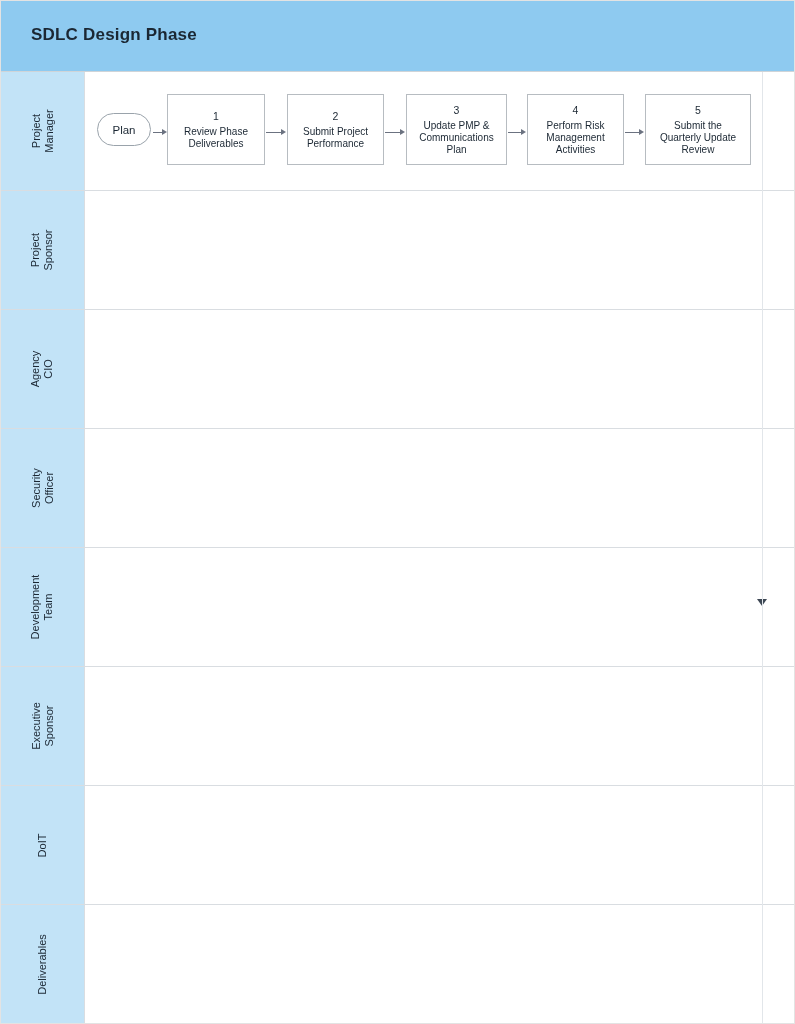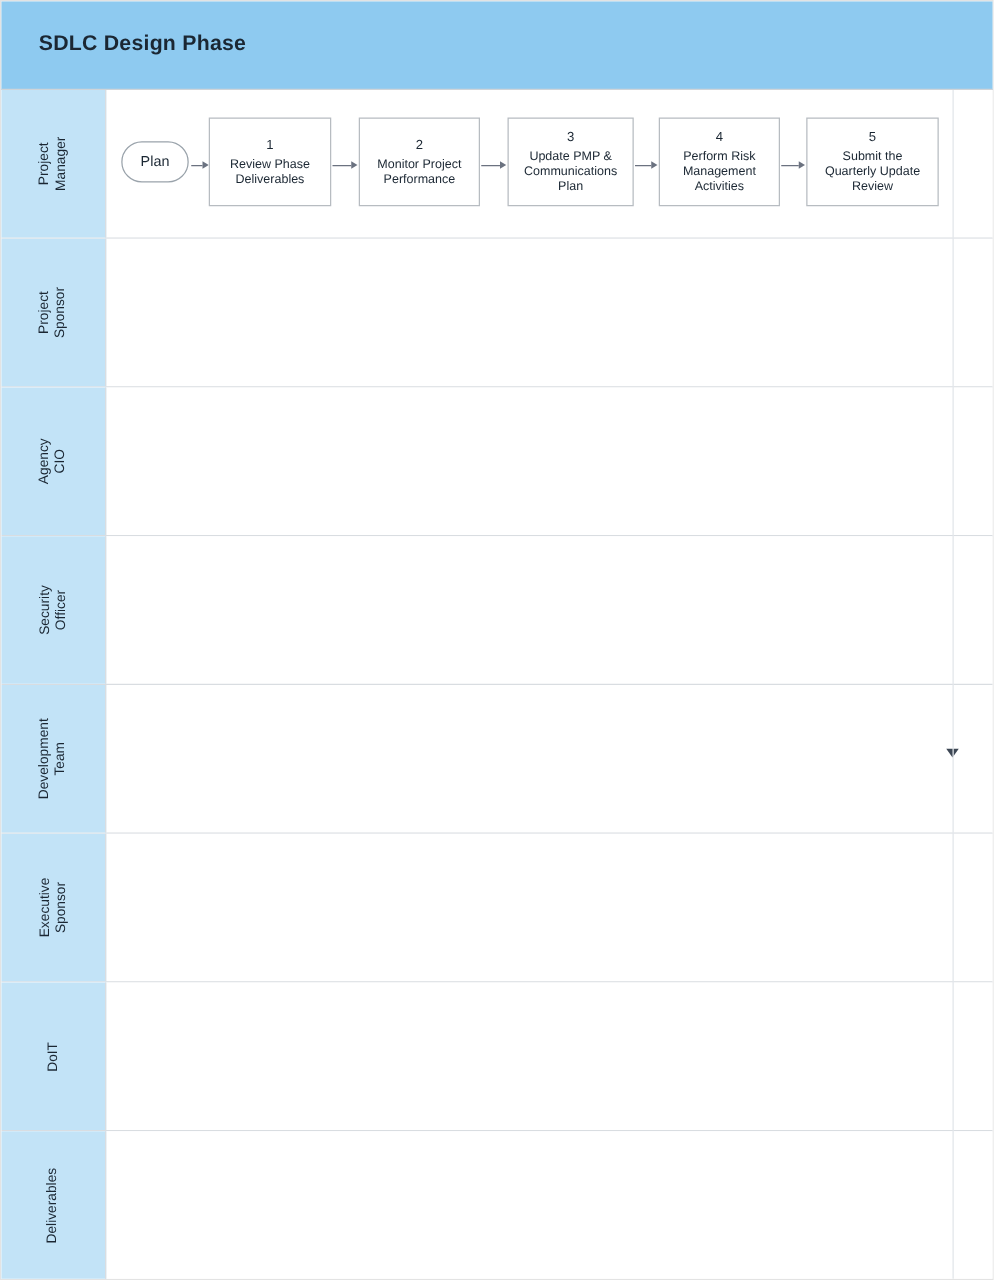--- a/index.html
+++ b/index.html
@@ -216,21 +216,21 @@
 Deliverables</div>
           </div>
 
           <div class="arrow" style="left:181px; width:20px;">
             <div class="shaft"></div>
               <div class="head"></div>
           </div>
 
           <div class="step" style="left:202px; width:97px;">
             <div class="num">2</div>
-            <div class="lbl">Monitor Project
+            <div class="lbl">Submit Project
 Performance</div>
           </div>
 
           <div class="arrow" style="left:300px; width:20px;">
             <div class="shaft"></div>
               <div class="head"></div>
           </div>
 
           <div class="step" style="left:321px; width:101px;">
             <div class="num">3</div>

